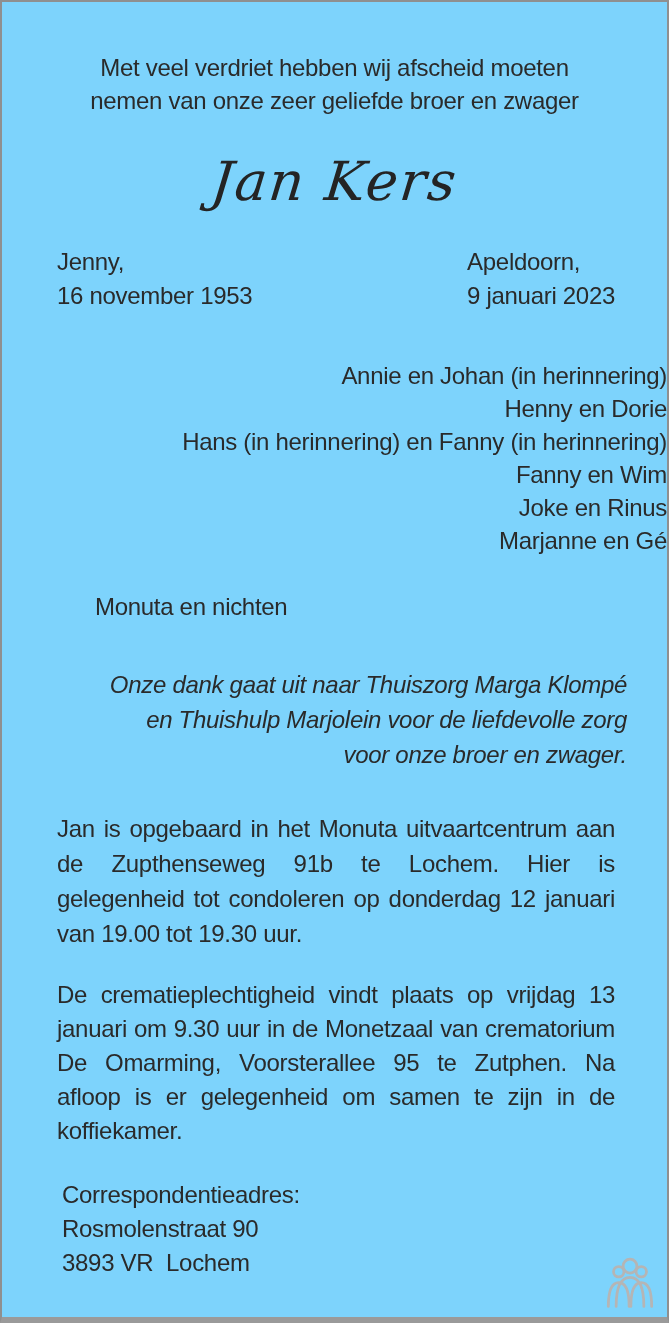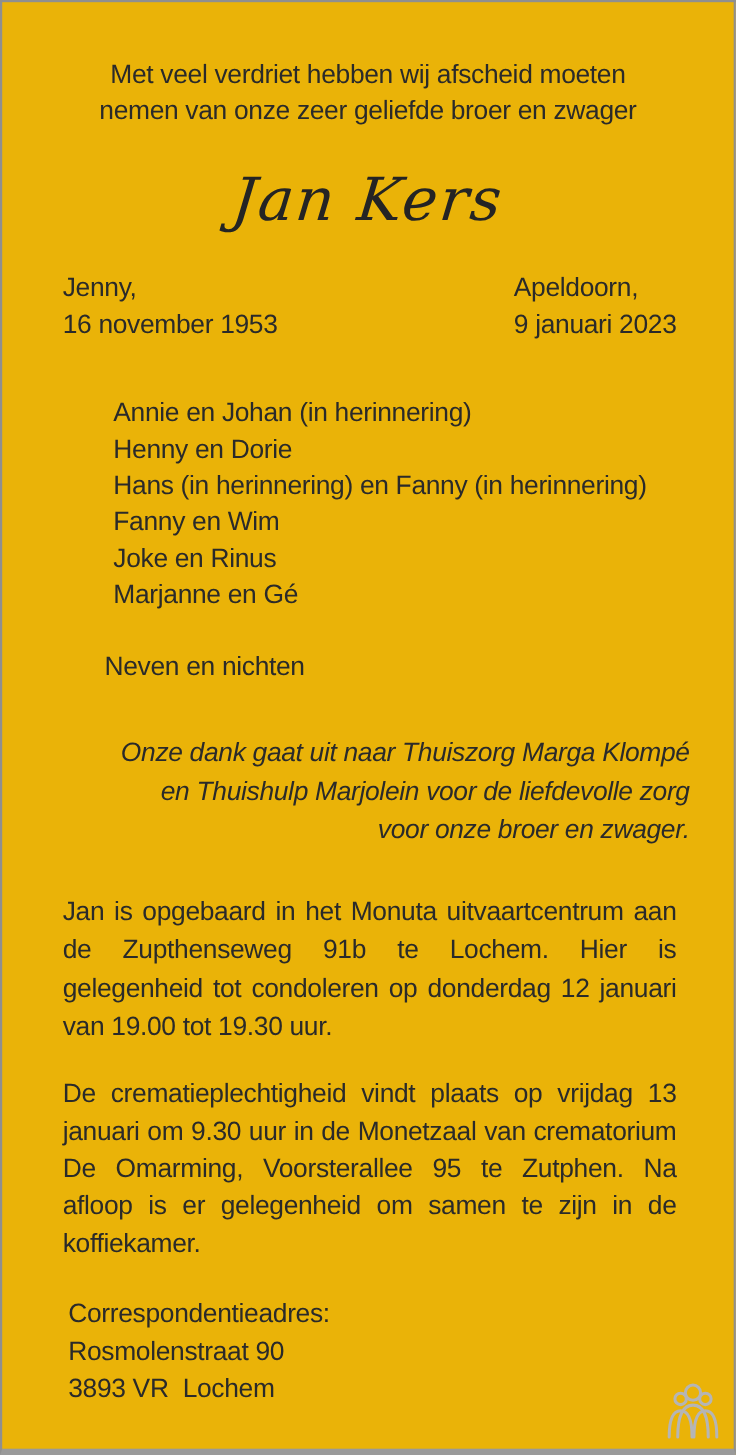--- a/index.html
+++ b/index.html
@@ -5,21 +5,21 @@
   html, body {
     margin: 0;
     padding: 0;
     background: #ffffff;
   }
   .card {
     position: relative;
     width: 669px;
     height: 1323px;
     box-sizing: border-box;
-    background: #eab308;
+    background: #7dd3fc;
     border: 2px solid #8f8f8f;
     border-bottom-width: 6px;
     border-bottom-color: #9a9a9a;
     font-family: "Liberation Sans", sans-serif;
     color: #2a2a2a;
     letter-spacing: -0.3px;
     overflow: hidden;
   }
   .intro {
     margin-top: 49px;
@@ -41,25 +41,26 @@
   .places {
     margin-top: 24px;
     padding: 0 52px 0 55px;
     display: flex;
     justify-content: space-between;
     font-size: 24px;
     line-height: 34px;
   }
   .places .right { text-align: left; }
   .family {
-    margin: 46px 0 0 8px;
+    margin: 46px 0 0 3px;
     padding: 0 0 0 93px;
     list-style: none;
     font-size: 24px;
     line-height: 33px;
+    text-align: right;
   }
   .family-closing {
     margin-top: 33px;
     padding-left: 93px;
     font-size: 24px;
     line-height: 33px;
   }
   .thanks {
     margin-top: 44px;
     text-align: right;
@@ -118,21 +119,21 @@
 
   <ul class="family">
     <li>Annie en Johan (in herinnering)</li>
     <li>Henny en Dorie</li>
     <li>Hans (in herinnering) en Fanny (in herinnering)</li>
     <li>Fanny en Wim</li>
     <li>Joke en Rinus</li>
     <li>Marjanne en Gé</li>
   </ul>
 
-  <div class="family-closing">Neven en nichten</div>
+  <div class="family-closing">Monuta en nichten</div>
 
   <div class="thanks">
     <div>Onze dank gaat uit naar Thuiszorg Marga Klompé</div>
     <div>en Thuishulp Marjolein voor de liefdevolle zorg</div>
     <div>voor onze broer en zwager.</div>
   </div>
 
   <p class="para viewing">Jan is opgebaard in het Monuta uitvaartcentrum aan de Zupthenseweg 91b te Lochem. Hier is gelegenheid tot condoleren op donderdag 12 januari van 19.00 tot 19.30 uur.</p>
 
   <p class="para cremation">De crematieplechtigheid vindt plaats op vrijdag 13 januari om 9.30 uur in de Monetzaal van crematorium De Omarming, Voorsterallee 95 te Zutphen. Na afloop is er gelegenheid om samen te zijn in de koffiekamer.</p>

